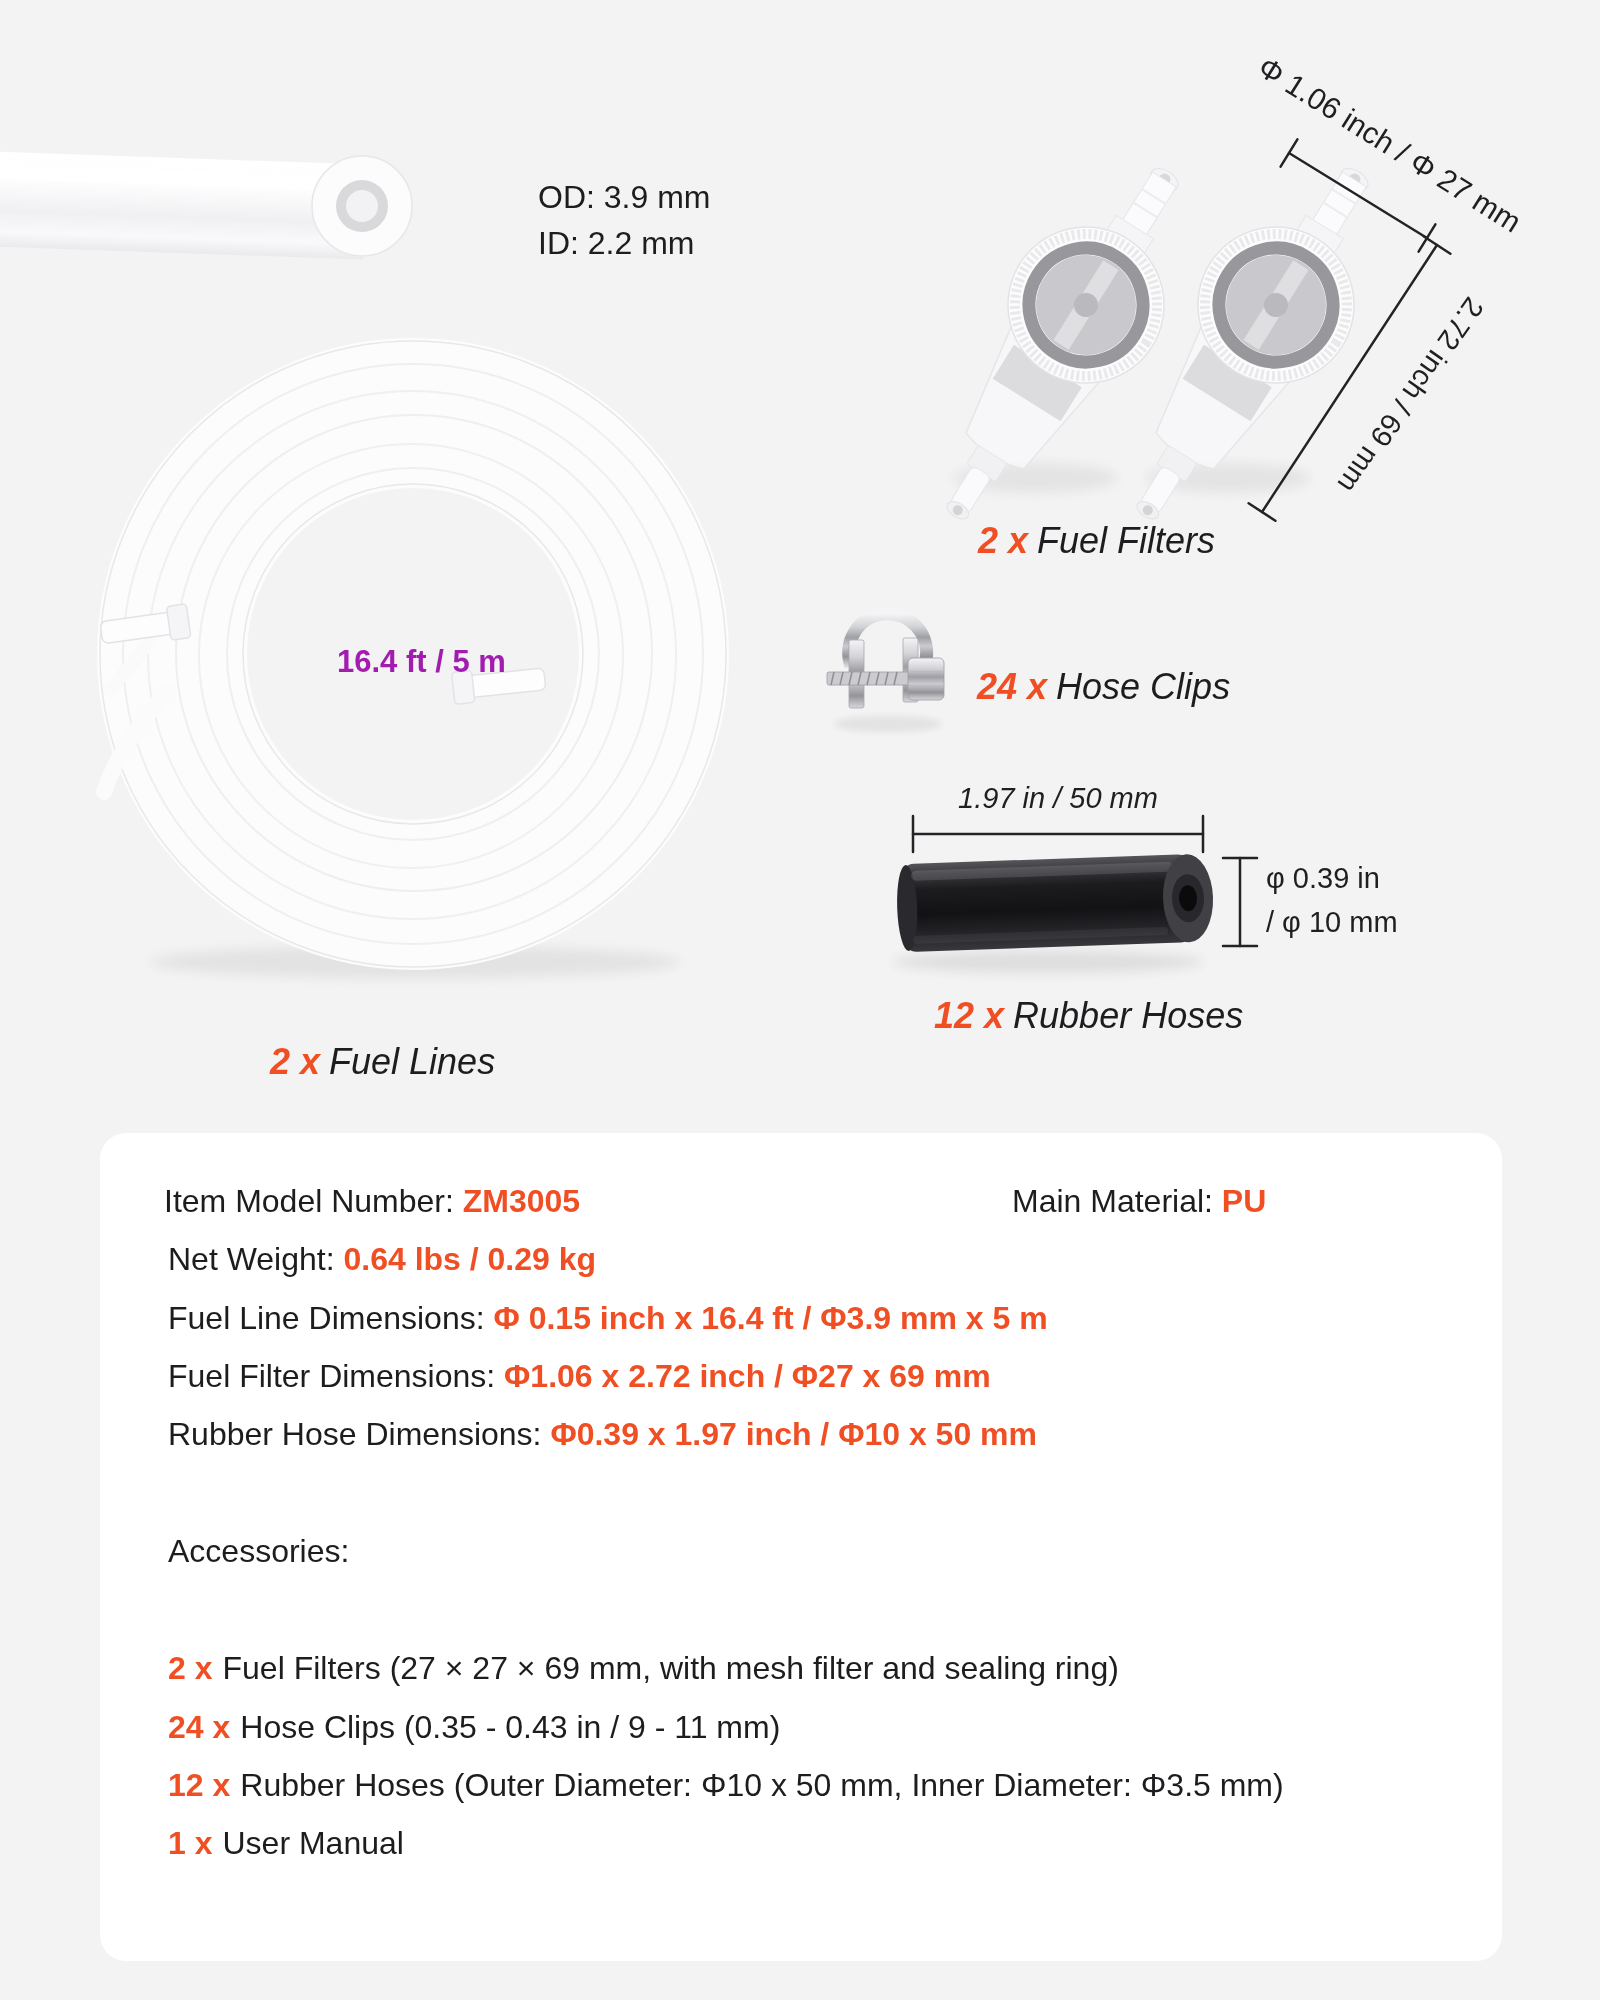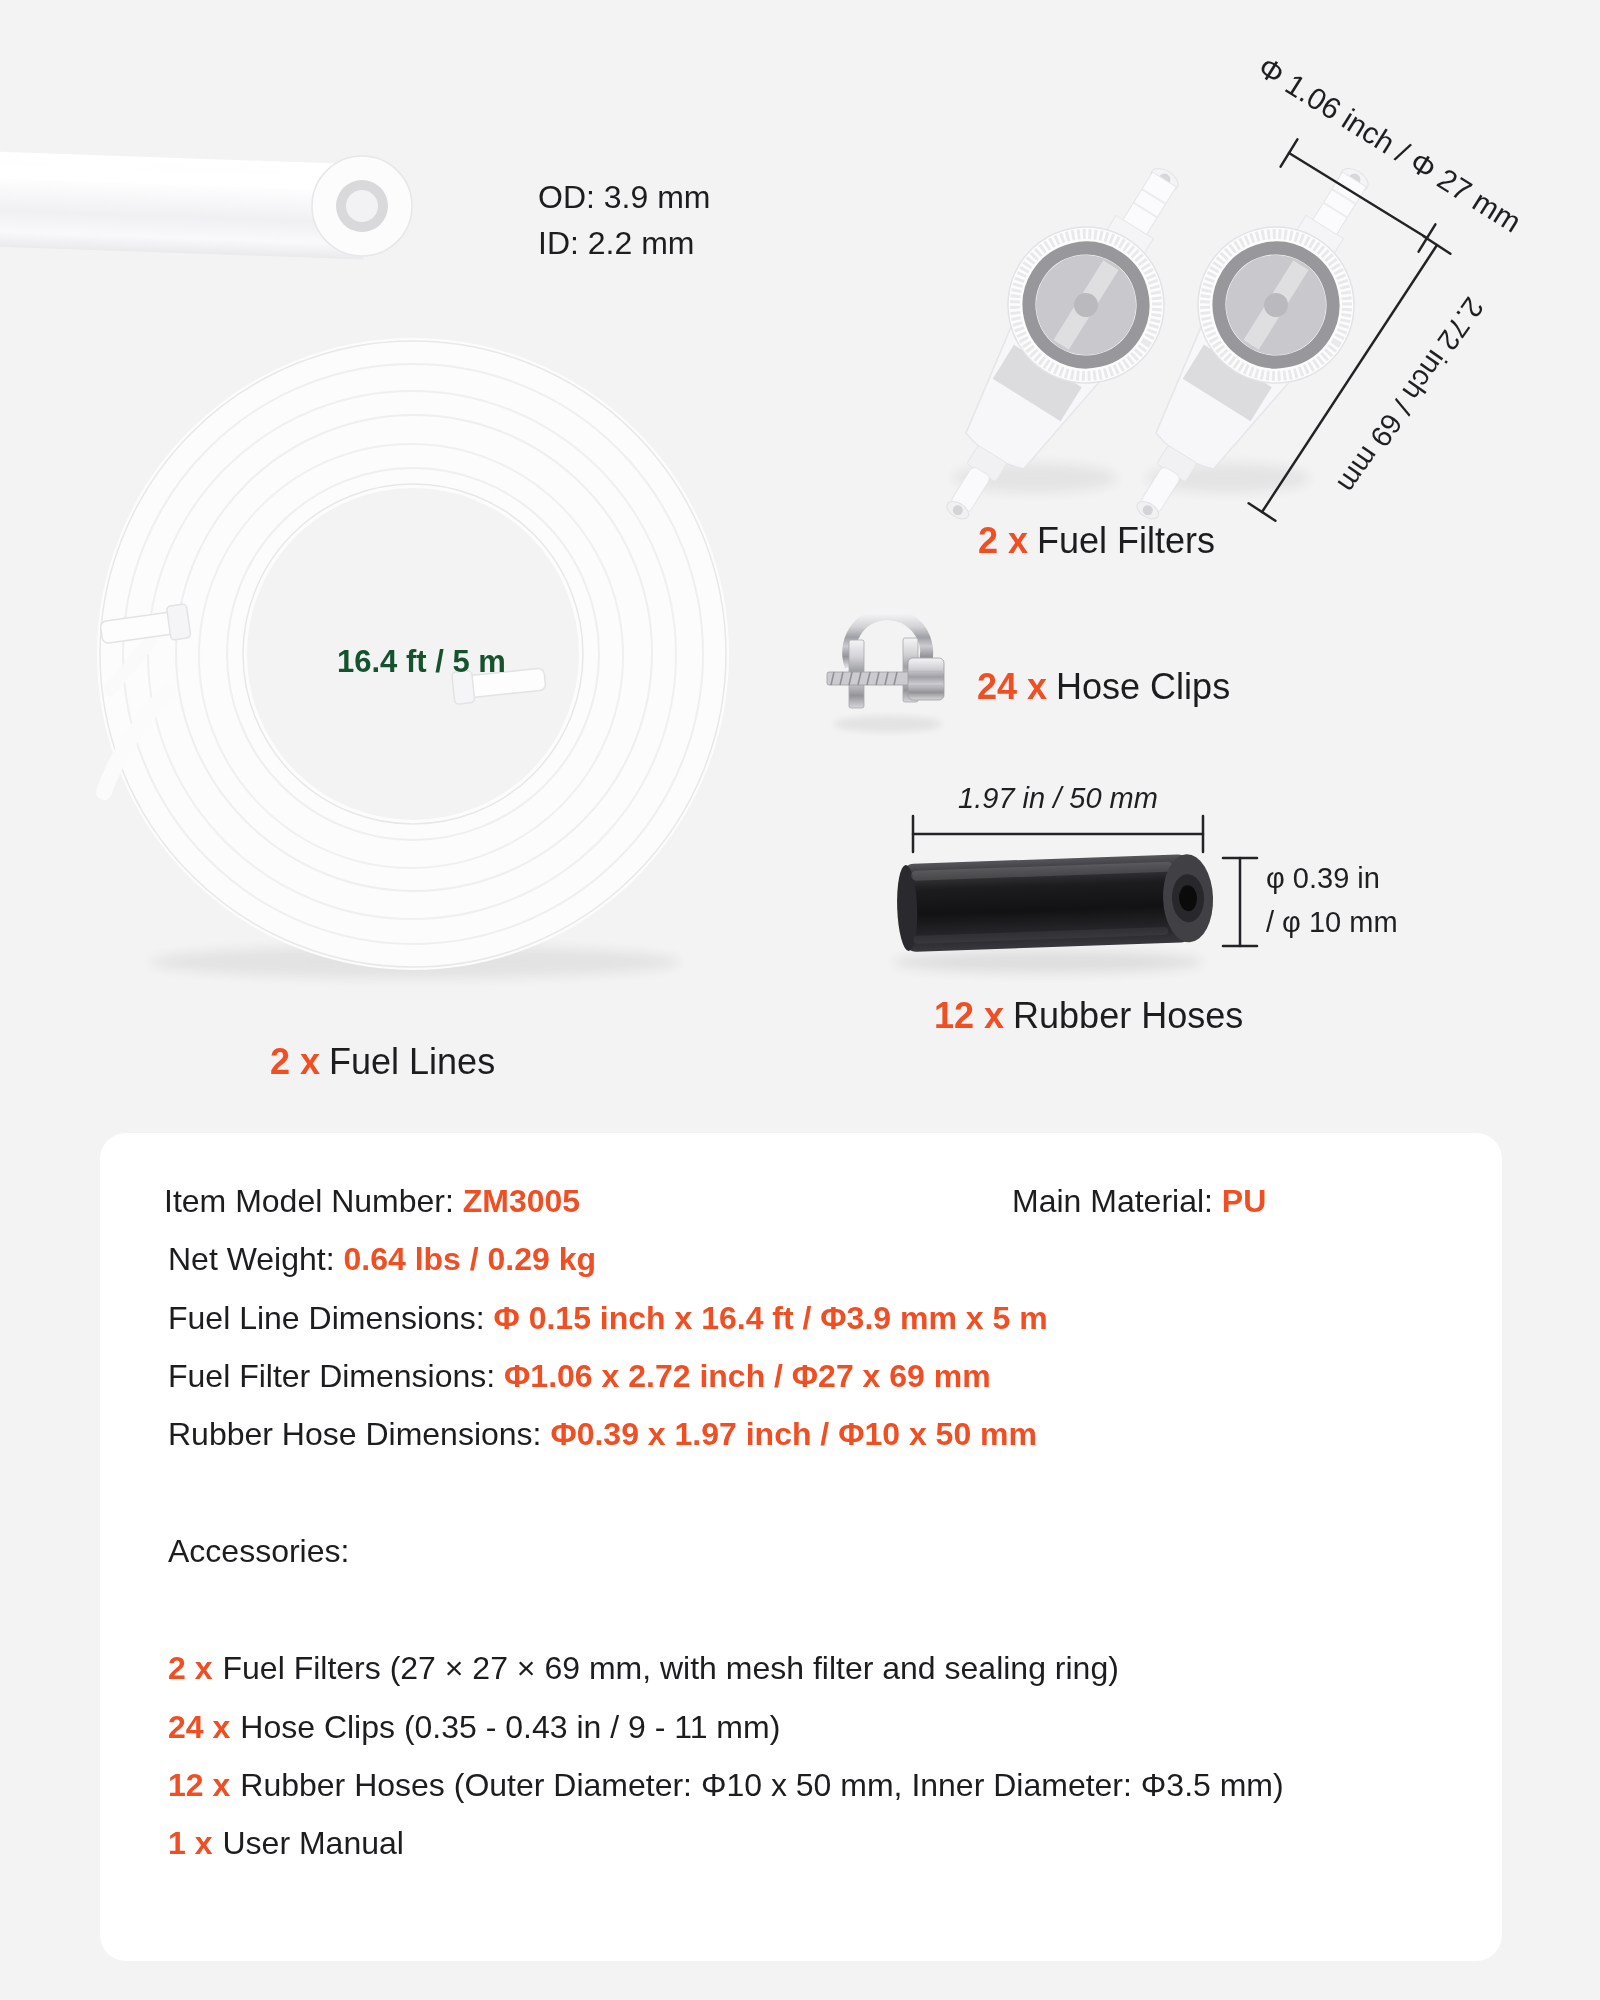--- a/index.html
+++ b/index.html
@@ -10,23 +10,23 @@
     color:#1d1d1f;
     position:relative;
     overflow:hidden;
   }
   .page{position:relative;width:1600px;height:2000px;background:#f3f3f4;}
   .hero-art{position:absolute;left:0;top:0;}
   .abs{position:absolute;white-space:nowrap;}
   .callout{font-size:32px;line-height:46px;color:#1d1d1f;}
   .dim-label{font-size:29px;color:#1f1f22;}
   .rot{transform-origin:0 0;}
-  .caption{font-size:36px;color:#1d1d1f;}
+  .caption{font-size:36px;color:#1d1d1f;font-style:italic;}
   .caption .qty{color:#f04e23;font-weight:bold;margin-right:9px;}
-  .coil-len{font-size:31px;font-weight:bold;color:#14532d;}
+  .coil-len{font-size:31px;font-weight:bold;color:#a21caf;}
   .dia-2line{line-height:44px;}
   .spec-card{
     position:absolute;left:100px;top:1133px;width:1402px;height:828px;
     background:#ffffff;border-radius:26px;
   }
   .row{position:absolute;font-size:32px;line-height:44px;white-space:nowrap;}
   .row .val{color:#f04e23;font-weight:bold;}
   .row .qty{color:#f04e23;font-weight:bold;margin-right:10px;}
 </style>
 </head>

